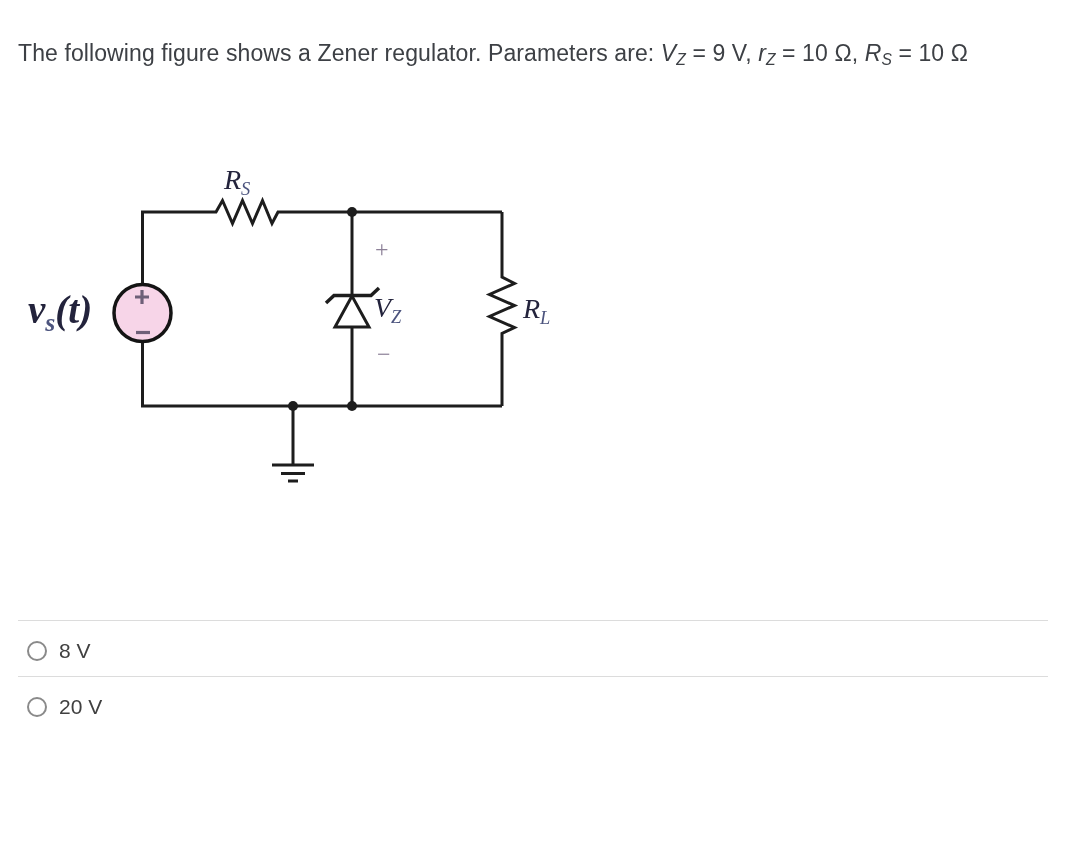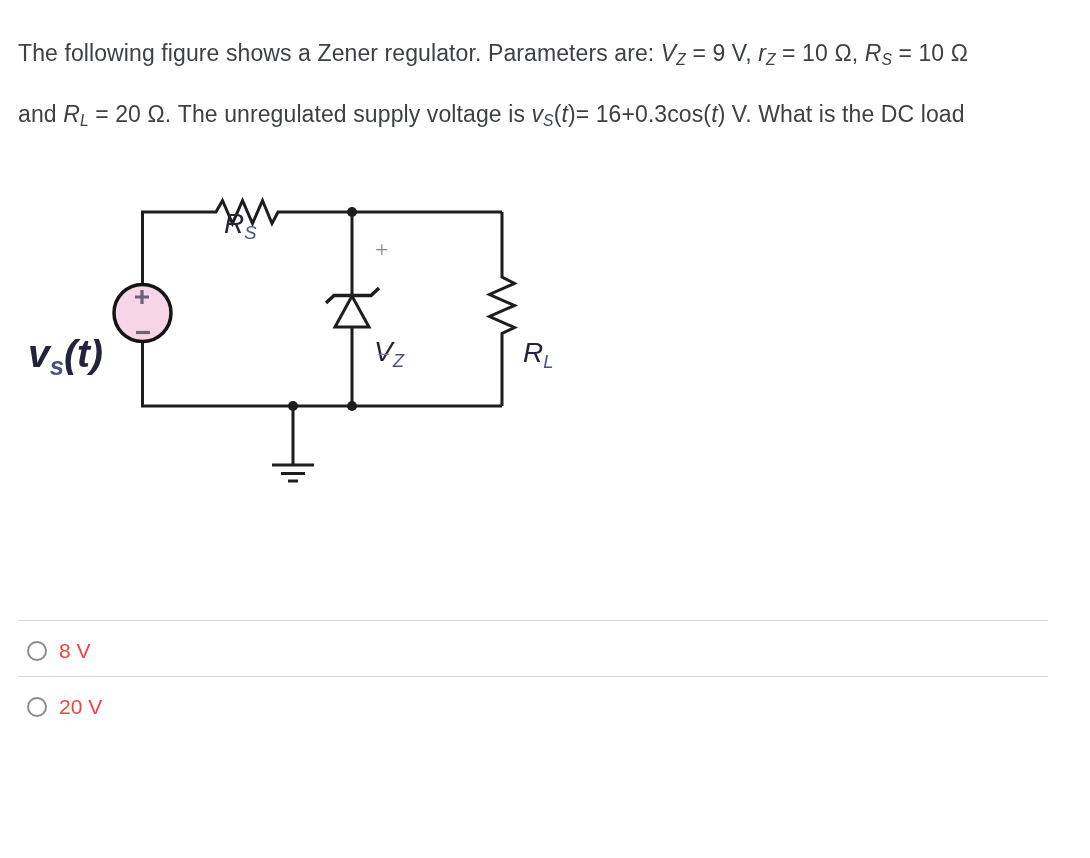--- a/index.html
+++ b/index.html
@@ -37,26 +37,25 @@
     position: absolute;
     left: 0;
     top: 0;
     width: 600px;
     height: 500px;
   }
   .circuit svg { position: absolute; left: 0; top: 0; }
 
   .clabel {
     position: absolute;
-    font-family: Liberation Sans, sans-serif;
+    font-family: Liberation Serif, serif;
     font-style: italic;
     color: #23233c;
     line-height: 1;
     white-space: nowrap;
-    margin-top: 44px;
   }
   .clabel .csub {
     font-style: italic;
     font-size: 0.66em;
     vertical-align: -0.32em;
     color: #4c547e;
   }
   .lbl-rs { left: 224px; top: 166px; font-size: 28px; }
   .lbl-vs { left: 28px;  top: 290px; font-size: 39px; font-weight: 600; }
   .lbl-vz { left: 374px; top: 294px; font-size: 28px; }
@@ -91,31 +90,30 @@
     width: 20px;
     height: 20px;
     border: 2px solid #8a8a8a;
     border-radius: 50%;
     background: #ffffff;
     flex: 0 0 auto;
   }
   .option-label {
     margin-left: 12px;
     font-size: 21px;
-    color: #ef4444;
+    color: #404040;
   }
 </style>
 </head>
 <body>
 
 <div class="page">
 
   <div class="question" id="question">
       <div class="qline"><span>The following figure shows a Zener regulator. Parameters are: </span><span class="seg-i">V</span><span class="seg-sub">Z</span><span> = 9 V, </span><span class="seg-i">r</span><span class="seg-sub">Z</span><span> = 10 Ω, </span><span class="seg-i">R</span><span class="seg-sub">S</span><span> = 10 Ω</span></div>
-      <div class="qline"><span>and </span><span class="seg-i">R</span><span class="seg-sub">L</span><span> = 20 Ω. The unregulated supply voltage is </span><span class="seg-i">v</span><span class="seg-sub">S</span><span>(</span><span class="seg-i">t</span><span>)= 16+0.3cos(</span><span class="seg-i">t</span><span>) V. What is the DC load</span></div>
     </div>
 
   <div class="circuit">
     <svg width="600" height="500" viewBox="0 0 600 500">
 
       <path d="M142.5,285 L142.5,212 L216,212 L222.5,200.5 L232.5,223.5 L242.5,200.5 L252.5,223.5 L262.5,200.5 L272,223.5 L278,212 L502,212" fill="none" stroke="#1d1d1d" stroke-width="3"></path>
 
       <path d="M502,212 L502,277 L514.5,283.5 L489.5,294.5 L514.5,305.5 L489.5,316.5 L514.5,327.5 L502,333.5 L502,406" fill="none" stroke="#1d1d1d" stroke-width="3"></path>
 
       <path d="M142.5,341 L142.5,406 L502,406" fill="none" stroke="#1d1d1d" stroke-width="3"></path>

